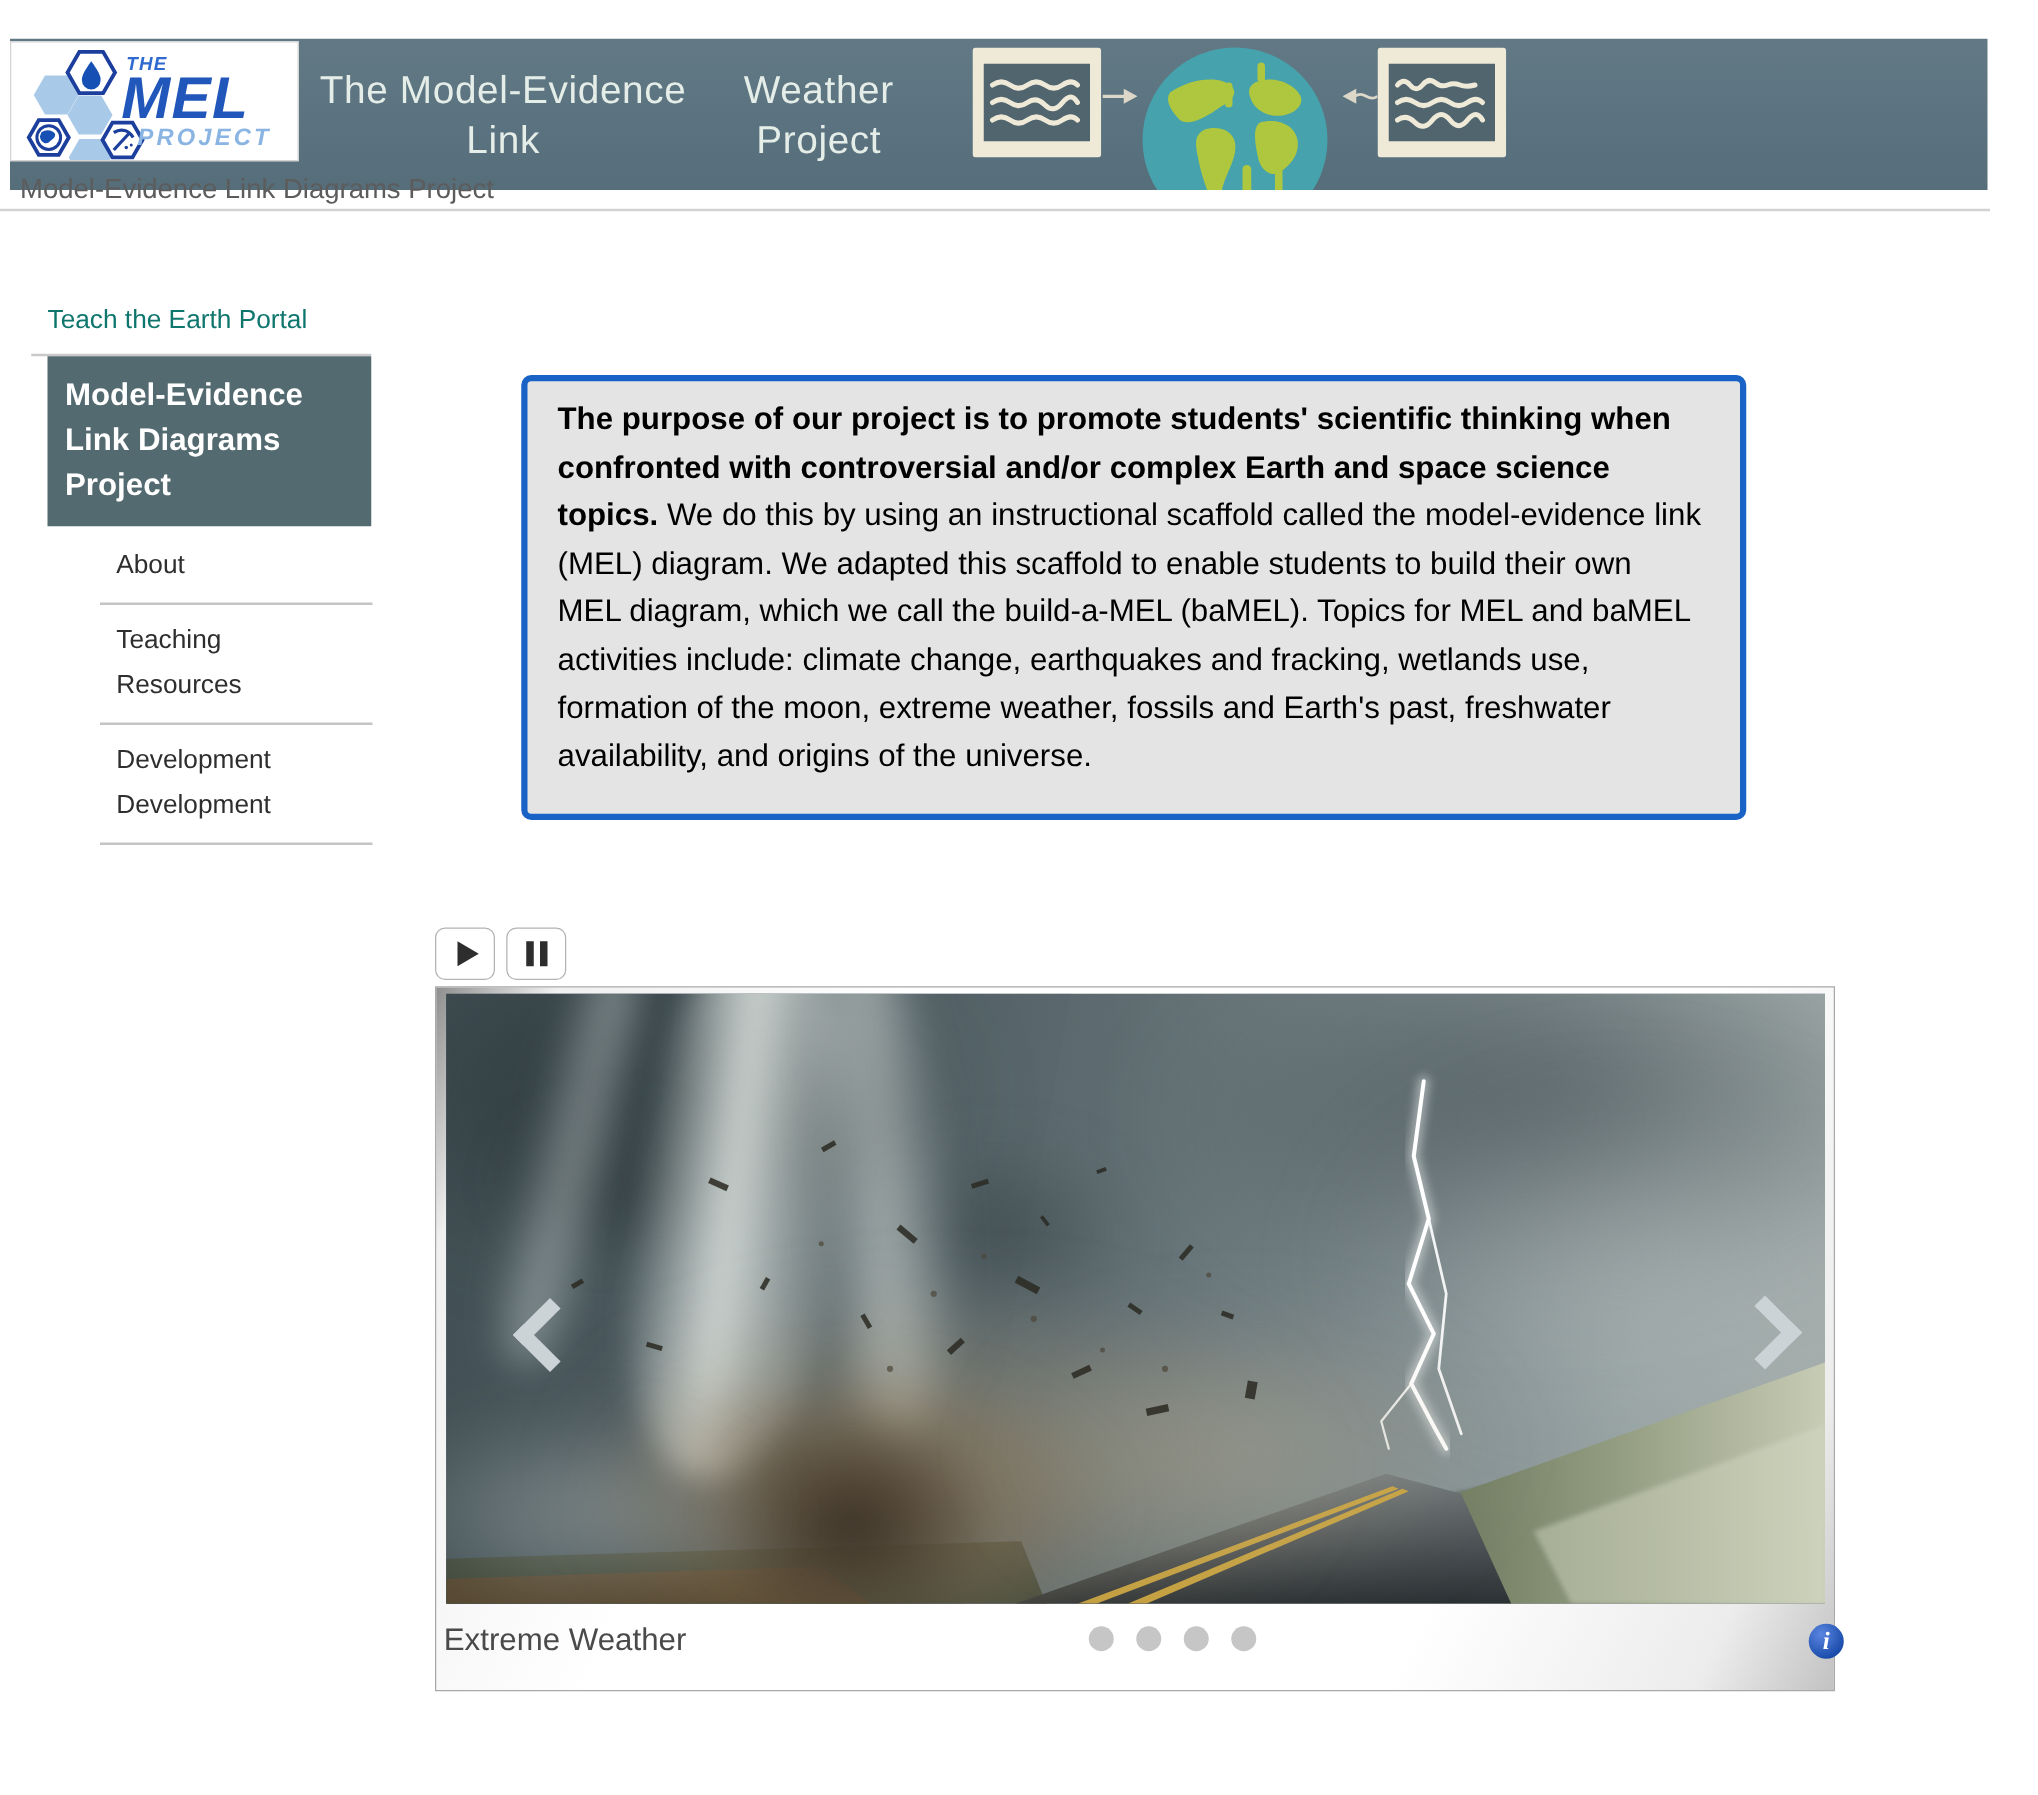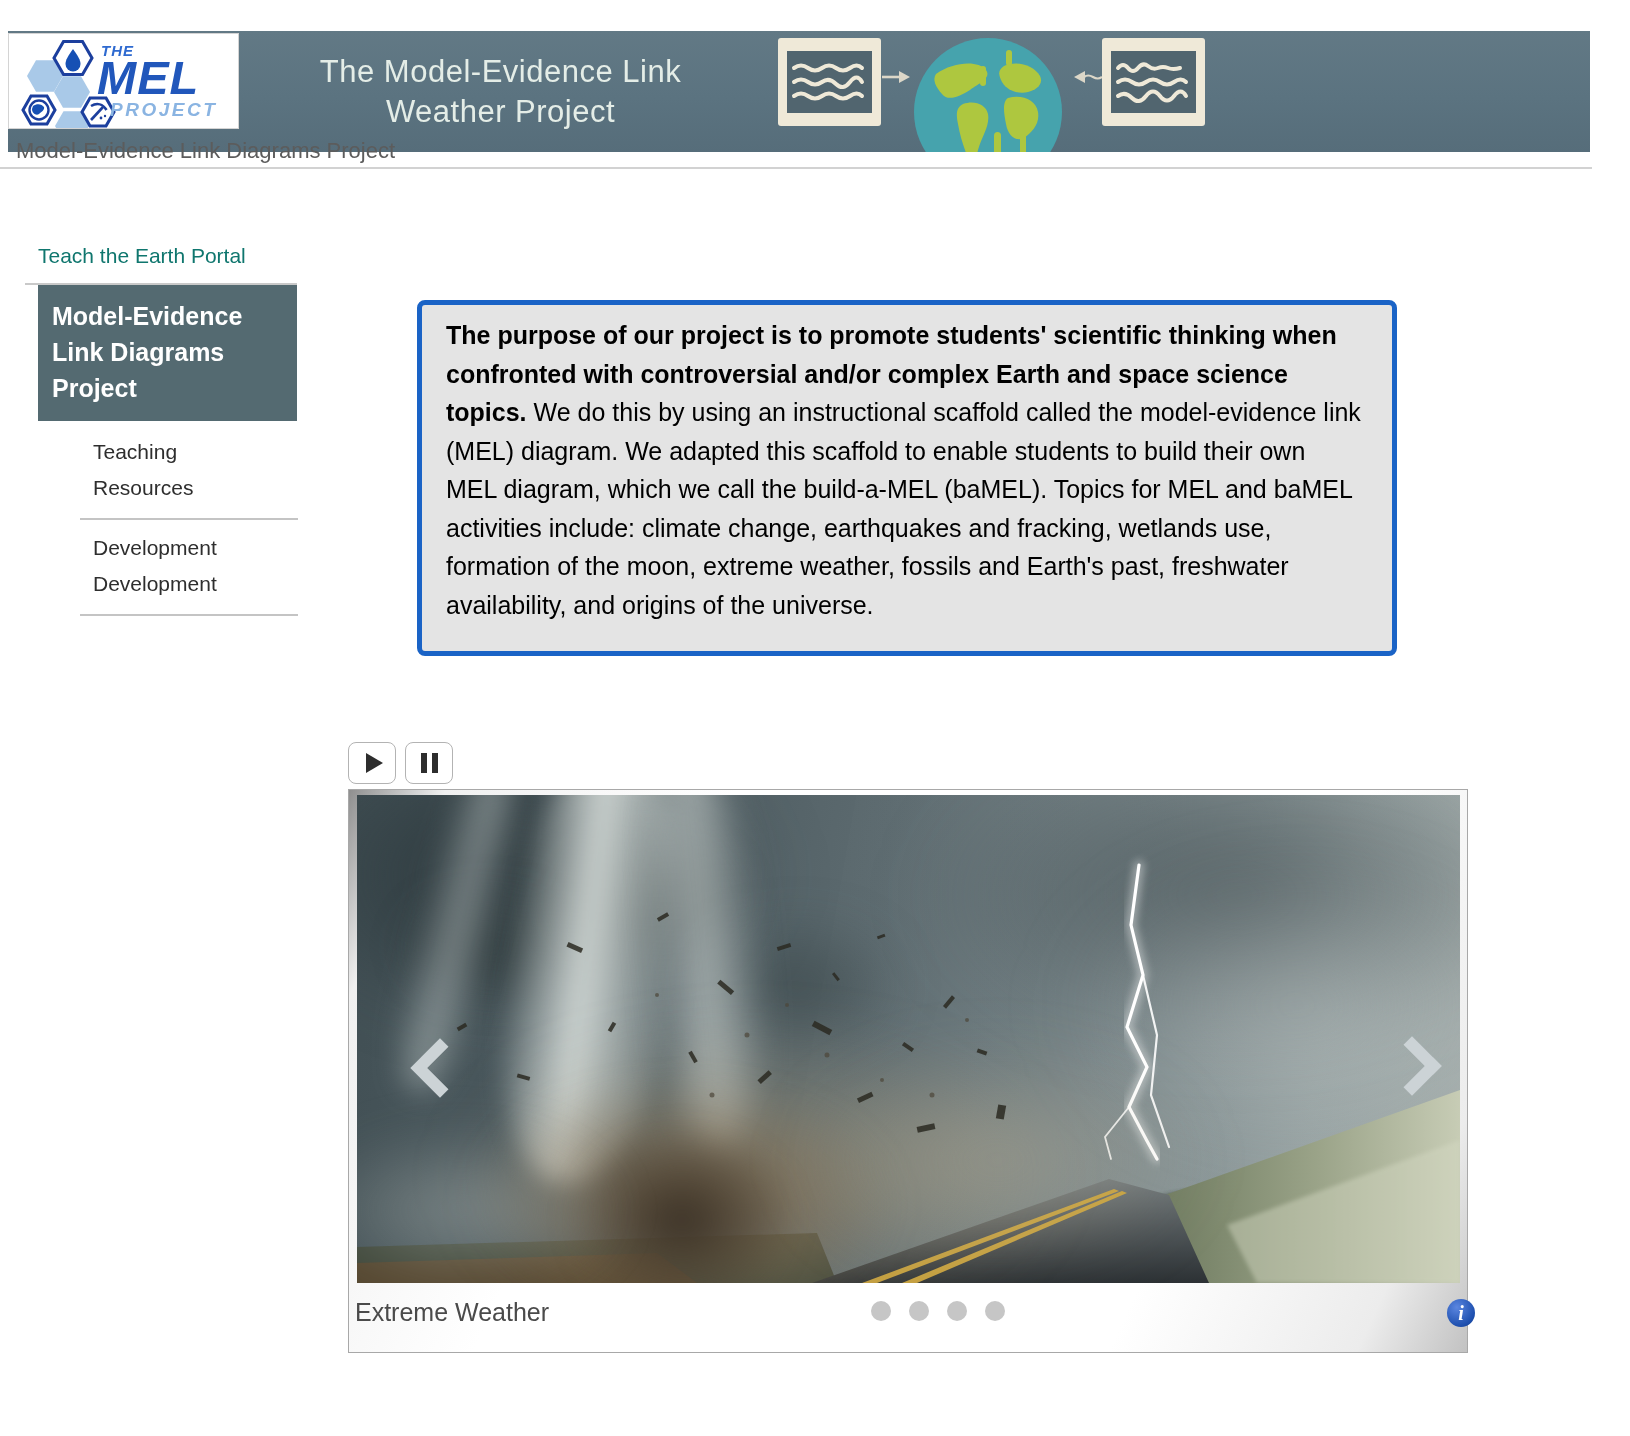--- a/index.html
+++ b/index.html
@@ -5,21 +5,21 @@
   html,body{margin:0;padding:0;background:#fff;}
   body{font-family:"Liberation Sans",sans-serif;-webkit-font-smoothing:antialiased;}
   #page{position:relative;width:1630px;height:1436px;background:#fff;overflow:hidden;}
 
   
   .banner{position:absolute;left:8px;top:31px;width:1582px;height:121px;
     background:linear-gradient(180deg,#627985 0%,#5b7380 55%,#566d7a 100%);overflow:hidden;}
   .logo-box{position:absolute;left:0;top:2px;width:231px;height:96px;background:#fff;
     border:1px solid #d4d4d4;box-sizing:border-box;cursor:pointer;}
   .banner-title{position:absolute;left:240px;top:0;width:505px;height:100%;
-    display:flex;flex-direction:column;justify-content:center;align-items:center;
+    display:flex;flex-direction:row;justify-content:center;align-items:center;
     color:#e4ede7;font-size:31px;line-height:40px;text-align:center;font-weight:400;letter-spacing:.5px;}
   .note-card{position:absolute;top:7px;width:103px;height:88px;}
   .card-1{left:770px;} .card-2{left:1094px;}
   .globe-wrap{position:absolute;left:900px;top:1px;width:160px;height:160px;}
   .banner-arrow{position:absolute;top:38px;width:28px;height:16px;}
   .arrow-1{left:874px;} .arrow-2{left:1066px;}
 
   
   .breadcrumb{position:absolute;left:16px;top:138px;font-size:22px;color:#5c5c5c;cursor:pointer;}
   .breadcrumb-rule{position:absolute;left:0;top:167px;width:1592px;height:2px;background:#d2d2d2;}
@@ -181,20 +181,21 @@
     </div>
   </div>
 
   <div class="breadcrumb">Model-Evidence Link Diagrams Project</div>
   <div class="breadcrumb-rule"></div>
 
   <div class="portal-link">Teach the Earth Portal</div>
   <div class="side-rule"></div>
   <div class="current-box">Model-Evidence Link Diagrams Project</div>
   <div class="subnav">
+    <div class="subnav-item">About</div>
     <div class="subnav-item">Teaching Resources</div>
     <div class="subnav-item">Development Development</div>
   </div>
 
 
   <div class="purpose-box">
     <p><strong>The purpose of our project is to promote students' scientific thinking when confronted with controversial and/or complex Earth and space science topics.</strong> <span>We do this by using an instructional scaffold called the model-evidence link (MEL) diagram. We adapted this scaffold to enable students to build their own MEL diagram, which we call the build-a-MEL (baMEL). Topics for MEL and baMEL activities include: climate change, earthquakes and fracking, wetlands use, formation of the moon, extreme weather, fossils and Earth's past, freshwater availability, and origins of the universe.</span></p>
   </div>
 
   <div class="media-buttons">

